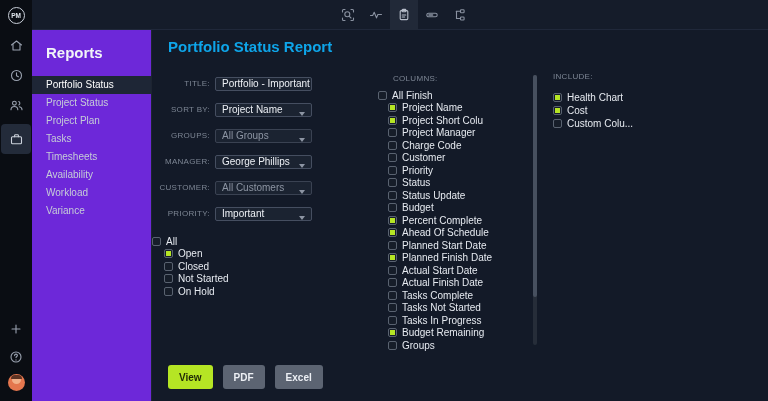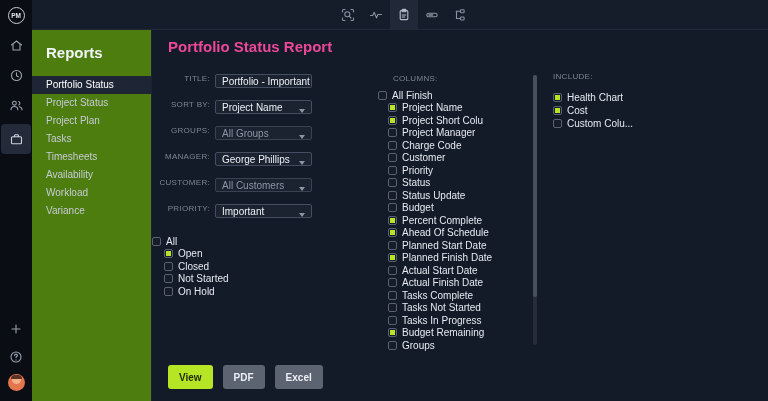--- a/index.html
+++ b/index.html
@@ -37,34 +37,34 @@
                  display:flex; flex-direction:column; align-items:center; }
   .rail-bottom .rail-item { height:28px; }
   .avatar { width:17px; height:17px; border-radius:50%; background:#e4764e; position:relative; overflow:hidden; cursor:pointer; }
   .avatar::before { content:""; position:absolute; left:4px; top:2px; width:9px; height:8px;
                     border-radius:50%; background:#f2b089; }
   .avatar::after { content:""; position:absolute; left:3px; top:1px; width:11px; height:4px;
                    border-radius:5px 5px 0 0; background:#5e3323; }
 
   
   .reports-panel { position:absolute; top:30px; left:32px; width:120px; height:371px;
-                   background:#4d7c0f; border-right:1px solid #1d2431; }
+                   background:#6d28d9; border-right:1px solid #1d2431; }
   .reports-title { margin:14px 0 0 14px; font-size:15px; font-weight:700; color:#f1f4f8; }
   .reports-list { margin-top:15px; }
   .report-item { height:18px; line-height:18px; padding-left:14px; font-size:10px;
                  color:#c6ccd7; cursor:pointer; white-space:nowrap; }
   .report-item.selected { background:#1e2636; color:#ffffff; }
 
   
   .main { position:absolute; top:30px; left:152px; width:616px; height:371px; }
   .heading { position:absolute; top:9px; left:16px; font-size:15px; font-weight:700;
-             color:#ec4899; line-height:16px; }
+             color:#0ea5e9; line-height:16px; }
 
   .form { position:absolute; top:44px; left:0; }
-  .field-row { display:flex; align-items:flex-start; height:19px; margin-bottom:7px; }
+  .field-row { display:flex; align-items:center; height:19px; margin-bottom:7px; }
   .field-label { width:58px; text-align:right; font-size:8px; color:#7d8694;
                  letter-spacing:.3px; margin-right:5px; }
   .control { position:relative; width:97px; height:14px; background:#1b2331;
              border:1px solid #454e60; border-radius:2px; display:flex; align-items:center;
              padding:0 6px; font-size:10px; color:#edf0f5; cursor:pointer; white-space:nowrap; }
   .control.dimmed { color:#8d95a3; border-color:#3a4252; }
   .control .caret { display:none; position:absolute; right:6px; top:8px; width:0; height:0;
                     border-left:3.5px solid transparent; border-right:3.5px solid transparent;
                     border-top:4px solid #8d95a3; }
   .control.is-select .caret { display:block; }

